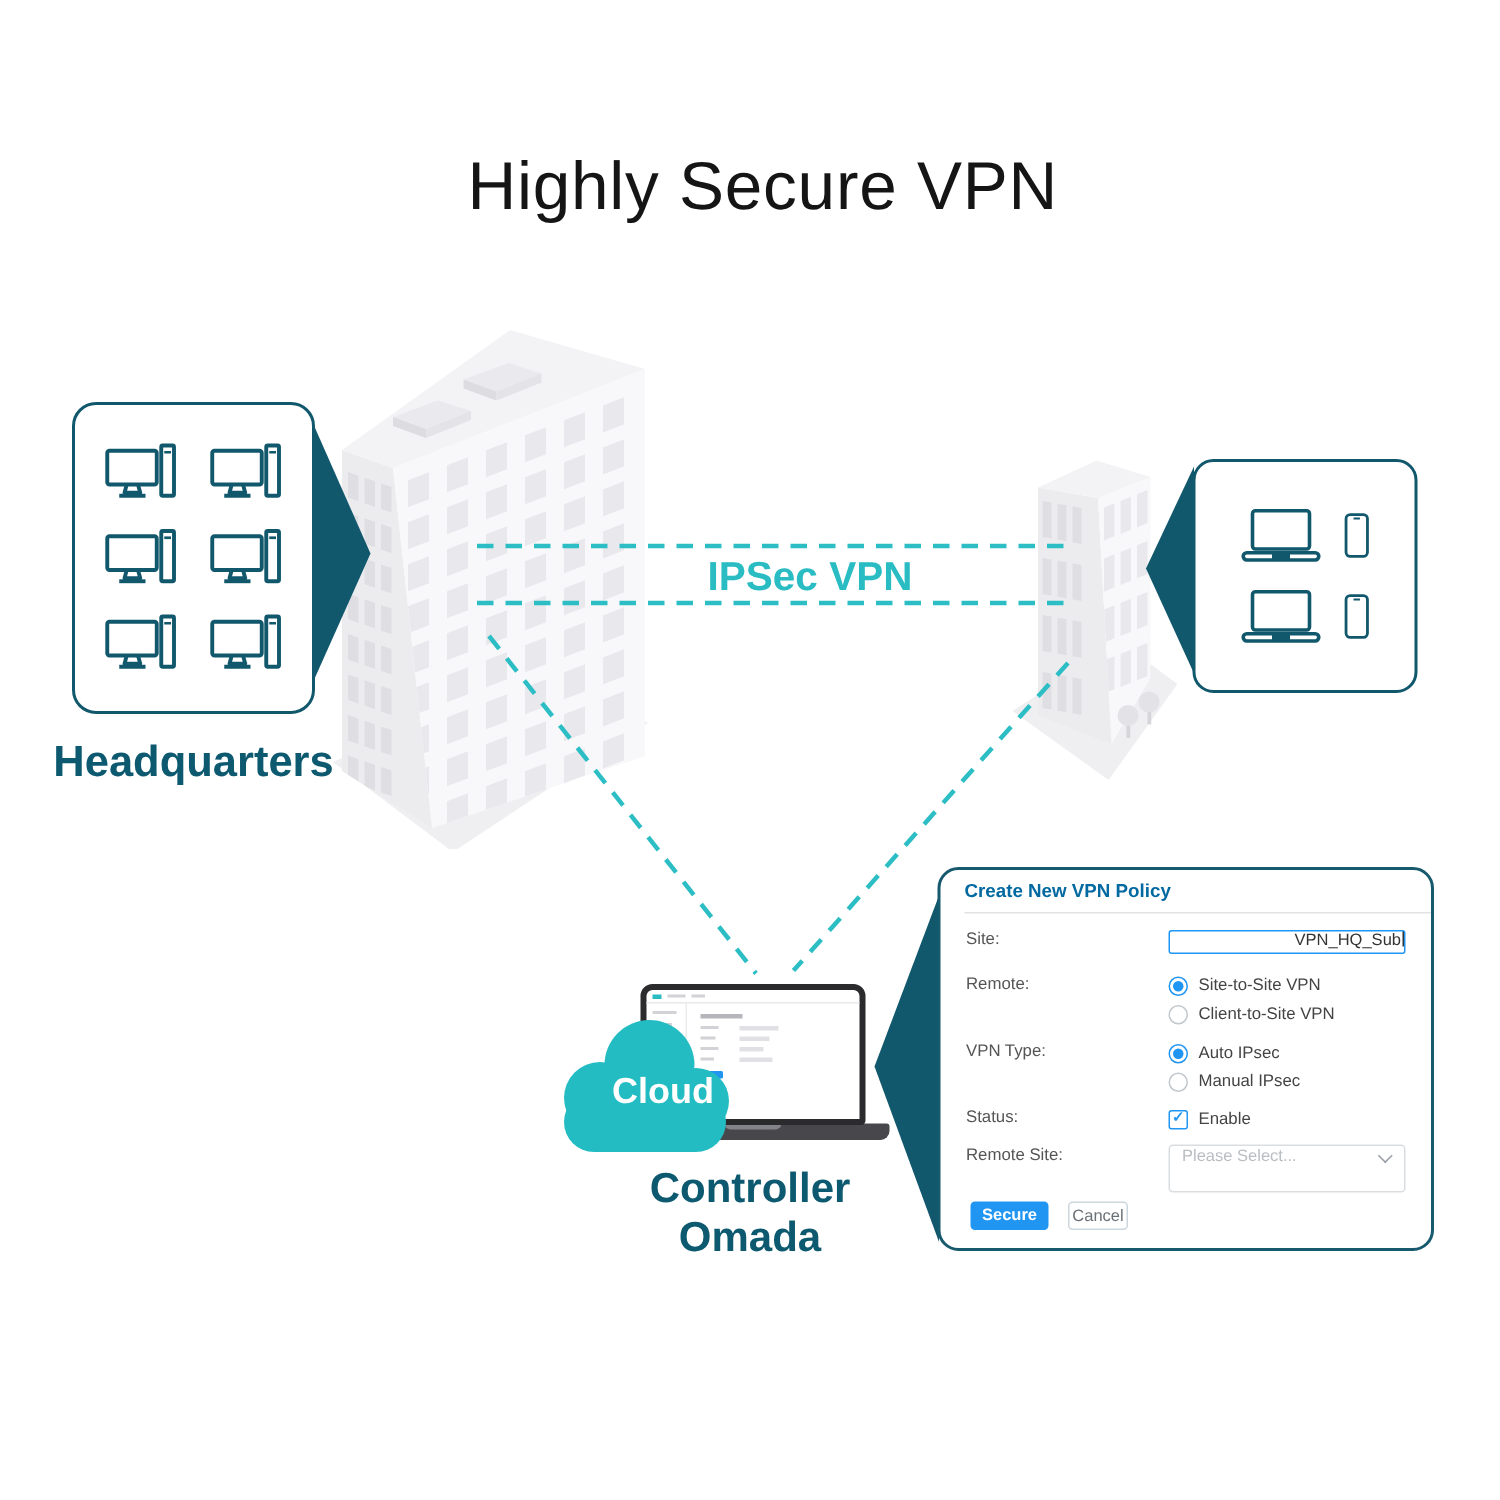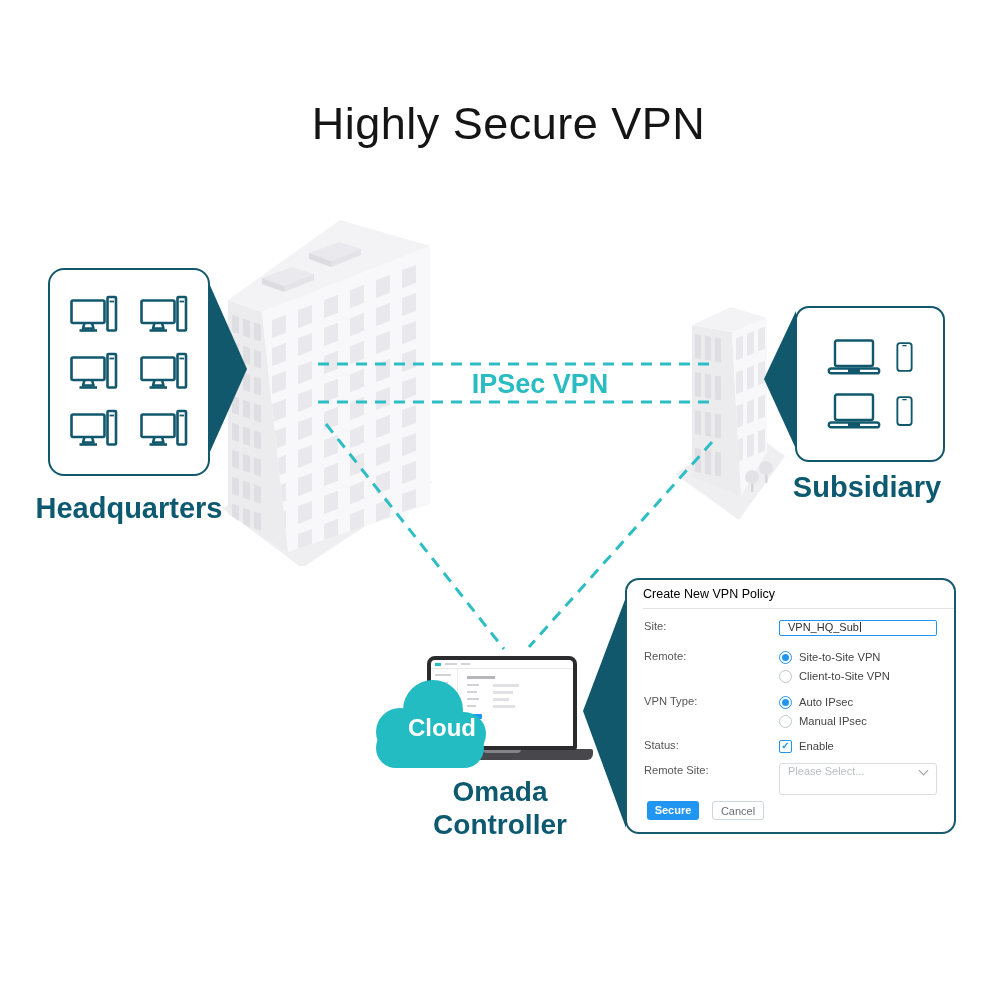--- a/index.html
+++ b/index.html
@@ -40,43 +40,43 @@
   .cloud-wrap{position:absolute;left:370px;top:674px;width:118px;height:98px;}
   .cloud-label{position:absolute;left:392px;top:714px;width:100px;text-align:center;
     font-size:24px;font-weight:700;color:#fff;}
   .controller-name{position:absolute;left:390px;top:775px;width:220px;text-align:center;
     font-size:28px;font-weight:700;color:#0d5a70;line-height:33px;}
 
   
   .dialog{position:absolute;left:625px;top:578px;width:331px;height:256px;background:#fff;
     border:2.5px solid #17596d;border-radius:14px;box-sizing:border-box;z-index:6;}
   .dlg-header{position:absolute;left:16px;right:0;top:0;height:28px;
-    border-bottom:1.5px solid #e3e3e5;line-height:28px;font-size:12.5px;font-weight:400;color:#000000;}
+    border-bottom:1.5px solid #e3e3e5;line-height:28px;font-size:12.5px;font-weight:700;color:#0369a1;}
   .dlabel{position:absolute;left:17px;font-size:11.2px;color:#555;}
   .dinput{position:absolute;left:152px;top:40px;width:158px;height:16px;background:#fff;
     border:1.5px solid #2095f2;border-radius:2px;box-sizing:border-box;
-    font-size:11px;color:#333;line-height:13px;padding-left:8px;}
+    font-size:11px;color:#333;line-height:13px;padding-left:8px;text-align:right;}
   .caret{display:inline-block;width:1px;height:10px;background:#333;vertical-align:-1px;margin-left:1px;}
   .radio{position:absolute;left:152px;width:13px;height:13px;border-radius:50%;
     border:1.5px solid #c3c8cd;background:#fff;box-sizing:border-box;}
   .radio.selected{border-color:#2095f2;}
   .radio.selected::after{content:"";position:absolute;inset:2px;border-radius:50%;background:#2095f2;}
   .opt-label{position:absolute;left:172px;font-size:11.2px;color:#444;}
   .checkbox{position:absolute;left:152px;width:13px;height:13px;border:1.5px solid #2095f2;
     border-radius:2px;box-sizing:border-box;color:#2095f2;font-size:10px;line-height:10px;
     text-align:center;font-weight:700;}
   .dselect{position:absolute;left:152px;top:183px;width:158px;height:32px;
     border:1.5px solid #d9dde0;border-radius:3px;box-sizing:border-box;background:#fff;
     font-size:11px;color:#b9bec3;line-height:14px;padding-left:8px;}
   .chev{position:absolute;right:9px;top:3px;width:6px;height:6px;
     border-right:1.5px solid #9aa0a6;border-bottom:1.5px solid #9aa0a6;transform:rotate(45deg);}
   .btn{position:absolute;top:221px;height:19px;border-radius:3px;font-size:11px;line-height:19px;
     text-align:center;box-sizing:border-box;cursor:pointer;}
   .btn-create{left:20px;width:52px;background:#2095f2;color:#fff;font-weight:700;}
-  .btn-cancel{left:85px;width:52px;background:#fff;border:1.5px solid #ccd6dd;color:#697077;}
+  .btn-cancel{left:85px;width:40px;background:#fff;border:1.5px solid #ccd6dd;color:#697077;}
 
   .layer{position:absolute;left:0;top:0;width:1000px;height:1000px;pointer-events:none;}
 </style>
 </head>
 <body>
 
 <div class="canvas">
 
   <svg width="0" height="0" style="position:absolute">
     <defs>
@@ -325,21 +325,20 @@
     </div>
     <div class="sub-row">
       <svg width="54" height="36">
           <use href="#laptop-icon"></use>
         </svg>
       <svg width="17" height="32">
           <use href="#phone-icon"></use>
         </svg>
     </div>
   </div>
-  <div class="site-label" style="left:772px;top:471px;width:190px;z-index:4">Subsidiary</div>
 
   <div class="laptop-deck" style="z-index:2">
     <div class="laptop-notch"></div>
   </div>
   <div class="laptop-screen" style="z-index:2">
     <div class="scr-top">
       <div class="scr-dot"></div>
       <div class="scr-bar" style="left:14px;top:3px;width:12px;"></div>
       <div class="scr-bar" style="left:30px;top:3px;width:9px;"></div>
     </div>
@@ -368,22 +367,22 @@
     <g fill="#23bcc3">
       <circle cx="30" cy="58" r="24"></circle>
       <circle cx="63" cy="36" r="30"></circle>
       <circle cx="94" cy="60" r="22"></circle>
       <rect x="6" y="54" width="108" height="40" rx="20"></rect>
     </g>
   </svg>
   <div class="cloud-label" style="z-index:3">Cloud</div>
 
   <div class="controller-name" style="z-index:3">
+    <div>Controller</div>
     <div>Omada</div>
-    <div>Controller</div>
   </div>
 
   <div class="dialog">
     <div class="dlg-header">Create New VPN Policy</div>
 
     <div class="dlabel" style="top:40px">Site:</div>
     <div class="dinput" role="textbox">
       <span>VPN_HQ_Sub</span><span class="caret"></span>
     </div>
 

